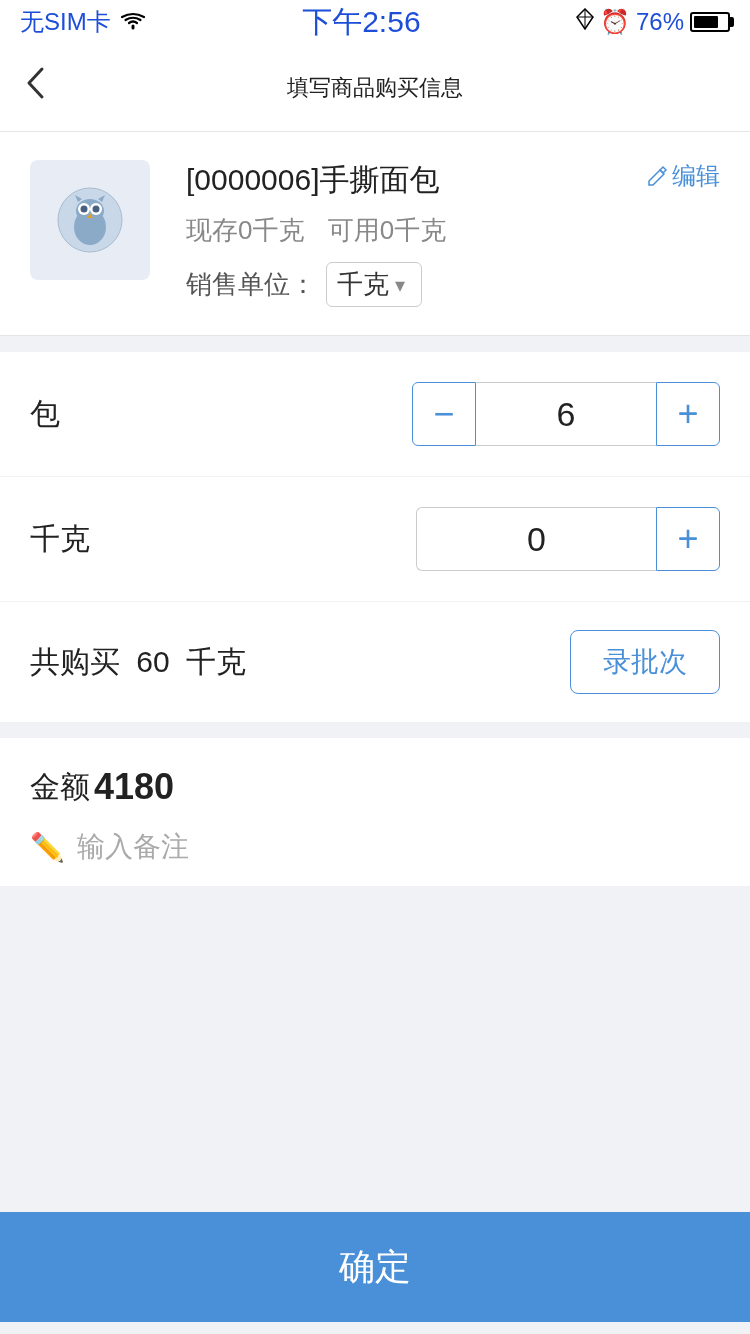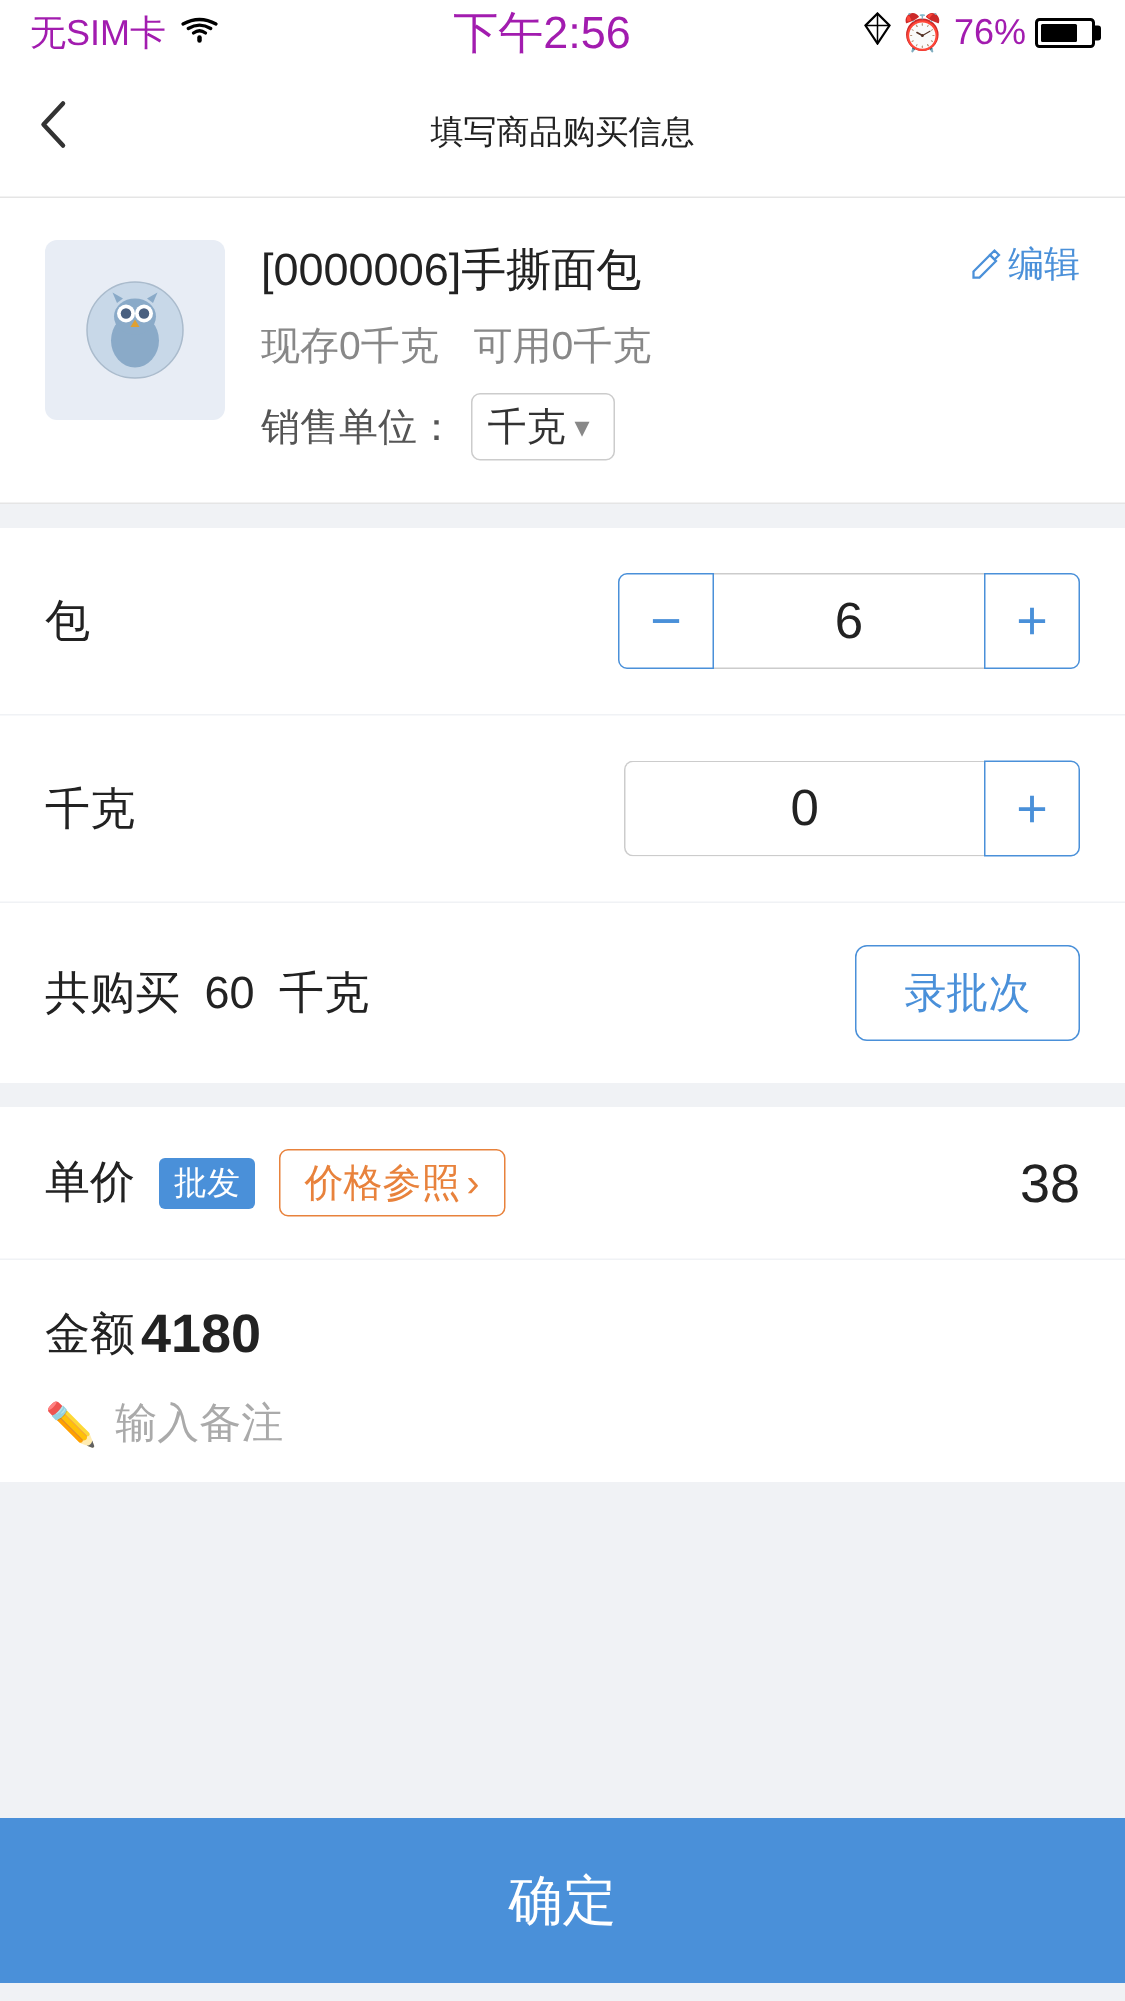--- a/index.html
+++ b/index.html
@@ -15,21 +15,21 @@
     
     .status-bar {
       width: 750px;
       height: 44px;
       background: #fff;
       display: flex;
       align-items: center;
       justify-content: space-between;
       padding: 0 20px;
       font-size: 24px;
-      color: #a21caf;
+      color: #1d4ed8;
     }
     .status-left { display: flex; align-items: center; gap: 8px; }
     .status-center { font-size: 30px; font-weight: 400; }
     .status-right { display: flex; align-items: center; gap: 6px; font-size: 24px; }
 
     
     .nav-bar {
       width: 750px;
       height: 88px;
       background: #fff;
@@ -51,21 +51,21 @@
       font-weight: 500;
       color: #222;
     }
 
     
     .product-section {
       background: #fff;
       padding: 28px 30px;
       display: flex;
       align-items: flex-start;
-      gap: 24px;
+      gap: 36px;
       border-bottom: 1px solid #e5e5e5;
     }
     .product-thumb {
       width: 120px;
       height: 120px;
       background: #e8edf5;
       border-radius: 8px;
       display: flex;
       align-items: center;
       justify-content: center;
@@ -444,29 +444,20 @@
     <div class="total-text">
       <span>共购买</span>
       <span style="margin:0 8px;">60</span>
       <span>千克</span>
     </div>
     <button class="record-batch-btn">录批次</button>
   </div>
 
   <div class="section-divider"></div>
 
-  <div class="price-section">
-    <span class="price-label">单价</span>
-    <span class="price-tag-batch">批发</span>
-    <button class="price-ref-btn">
-      <span>价格参照</span>
-      <span>›</span>
-    </button>
-    <span class="price-value">38</span>
-  </div>
 
   <div class="amount-section">
     <div class="amount-row">
       <span class="amount-label">金额</span>
       <span class="amount-value">4180</span>
     </div>
     <div class="remark-row">
       <span style="font-size:28px;color:#aaa;">✏️</span>
       <span>输入备注</span>
     </div>

